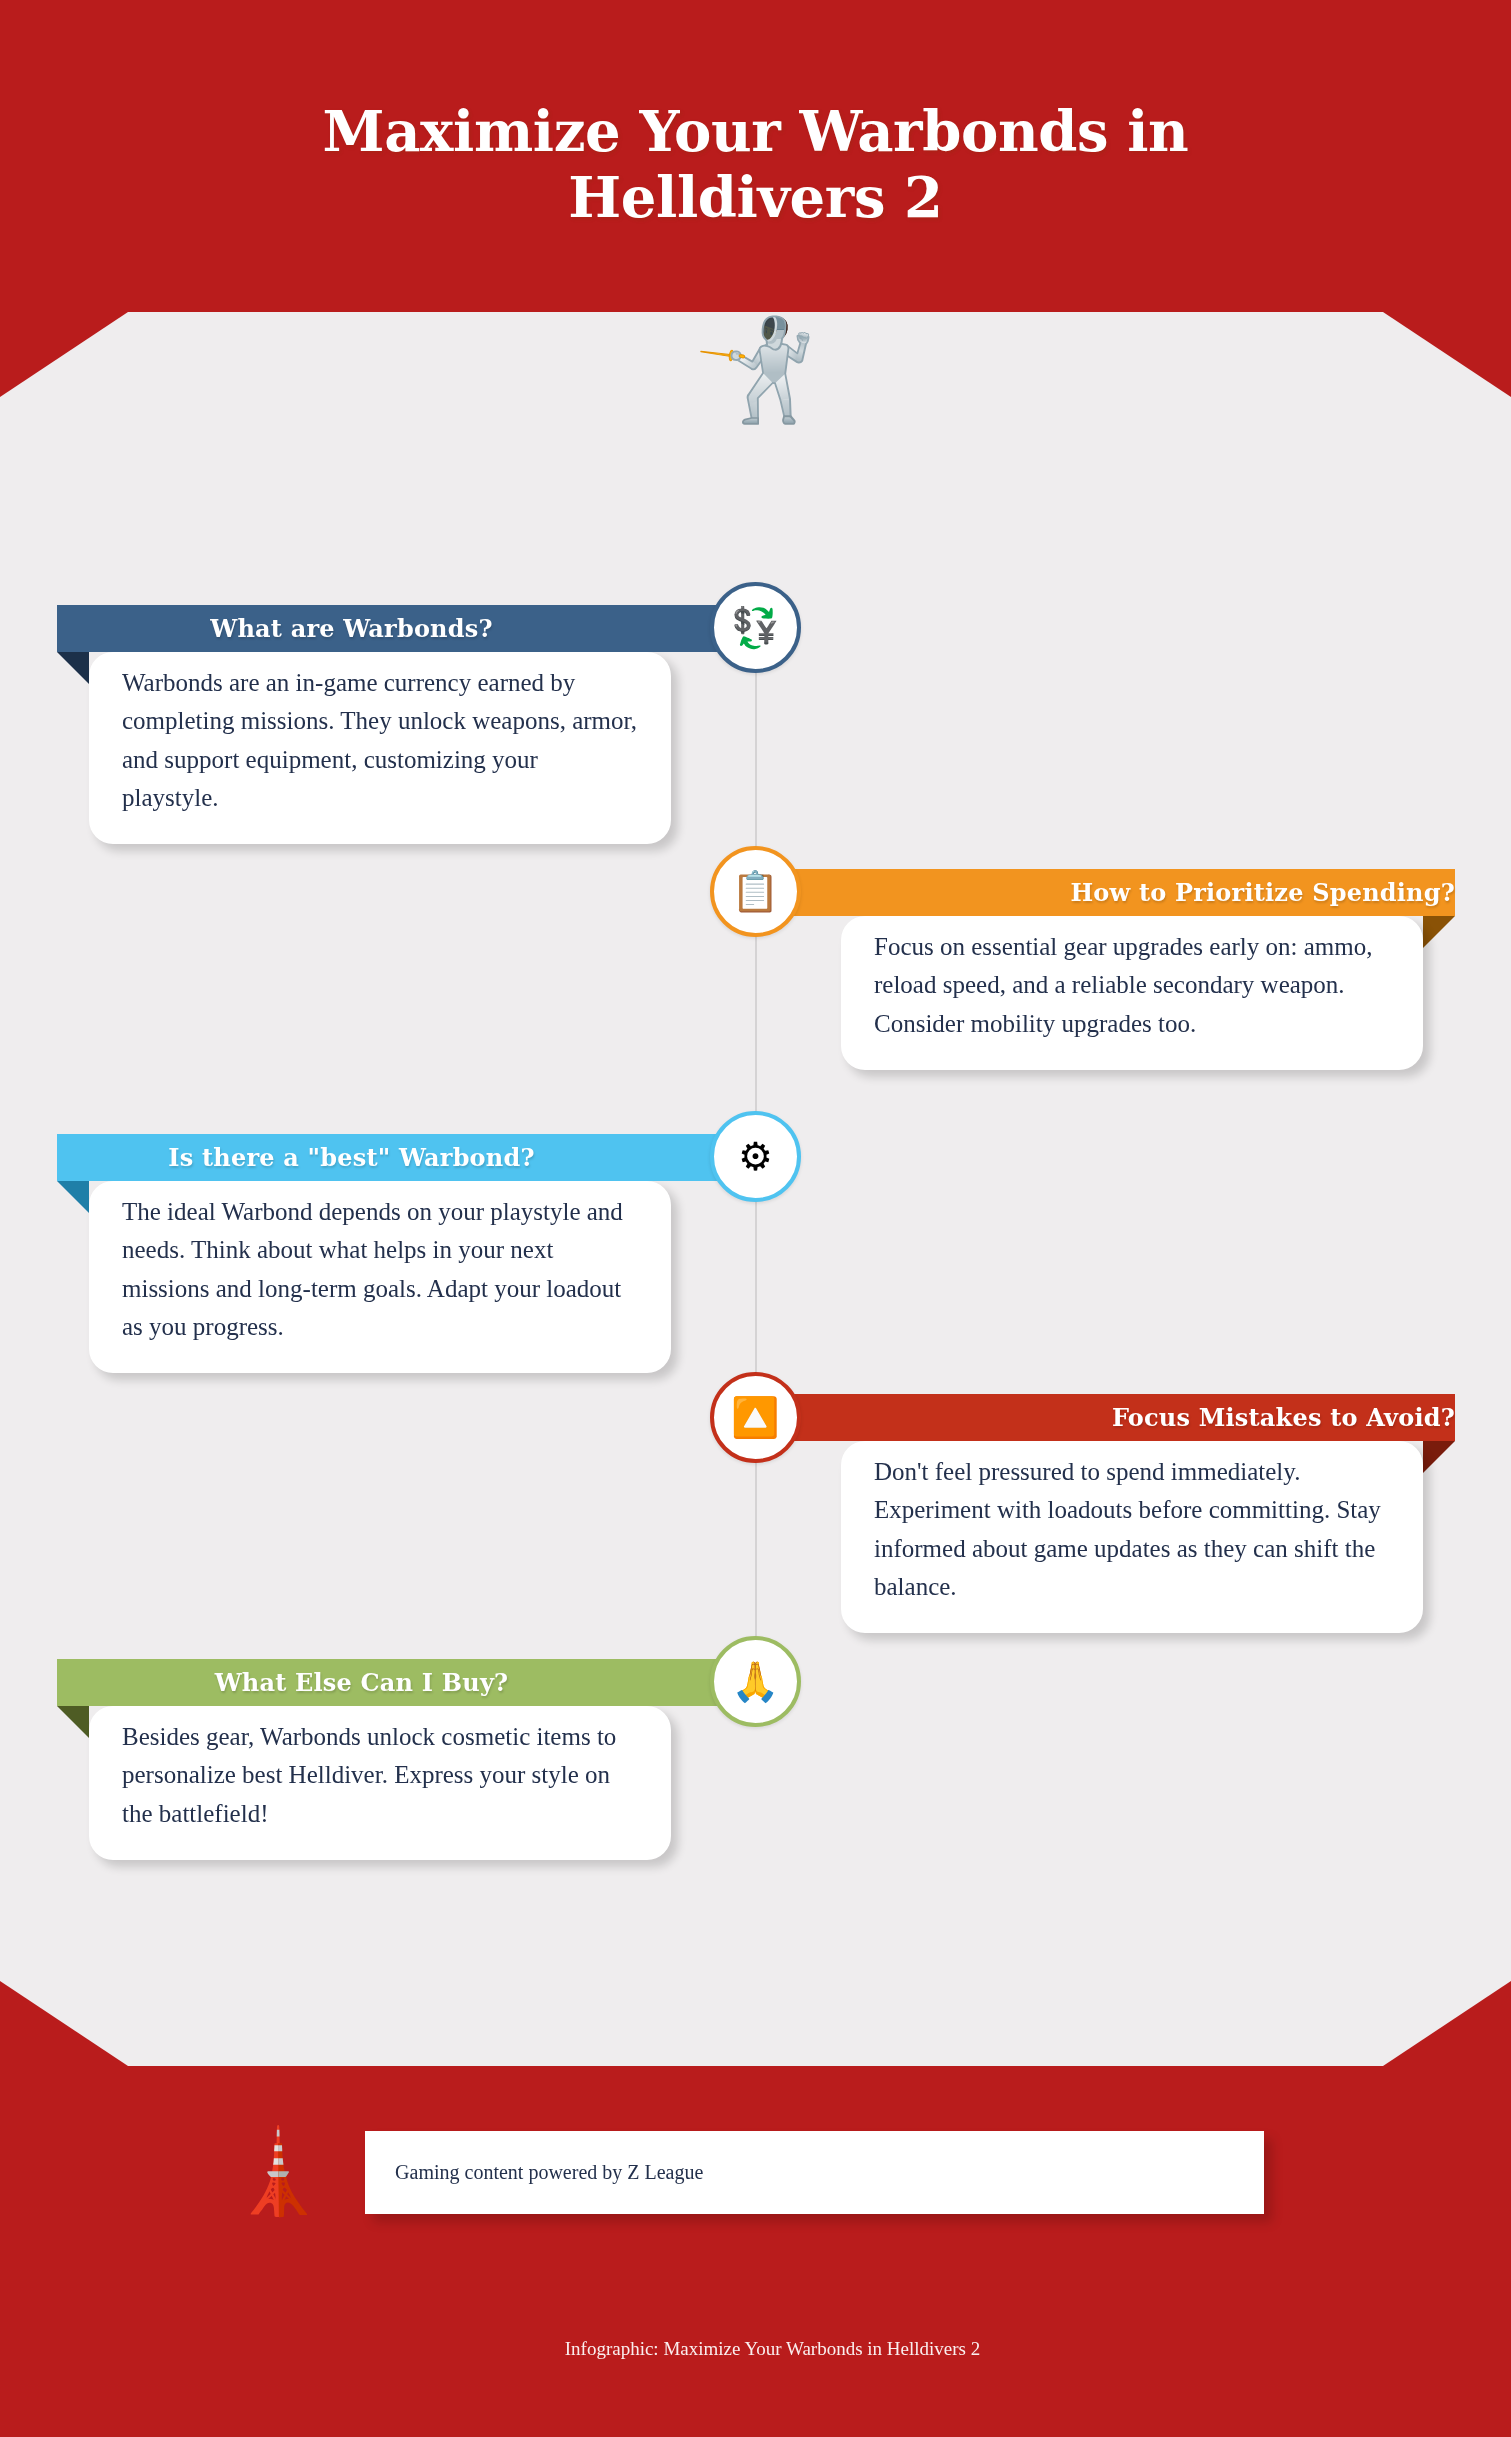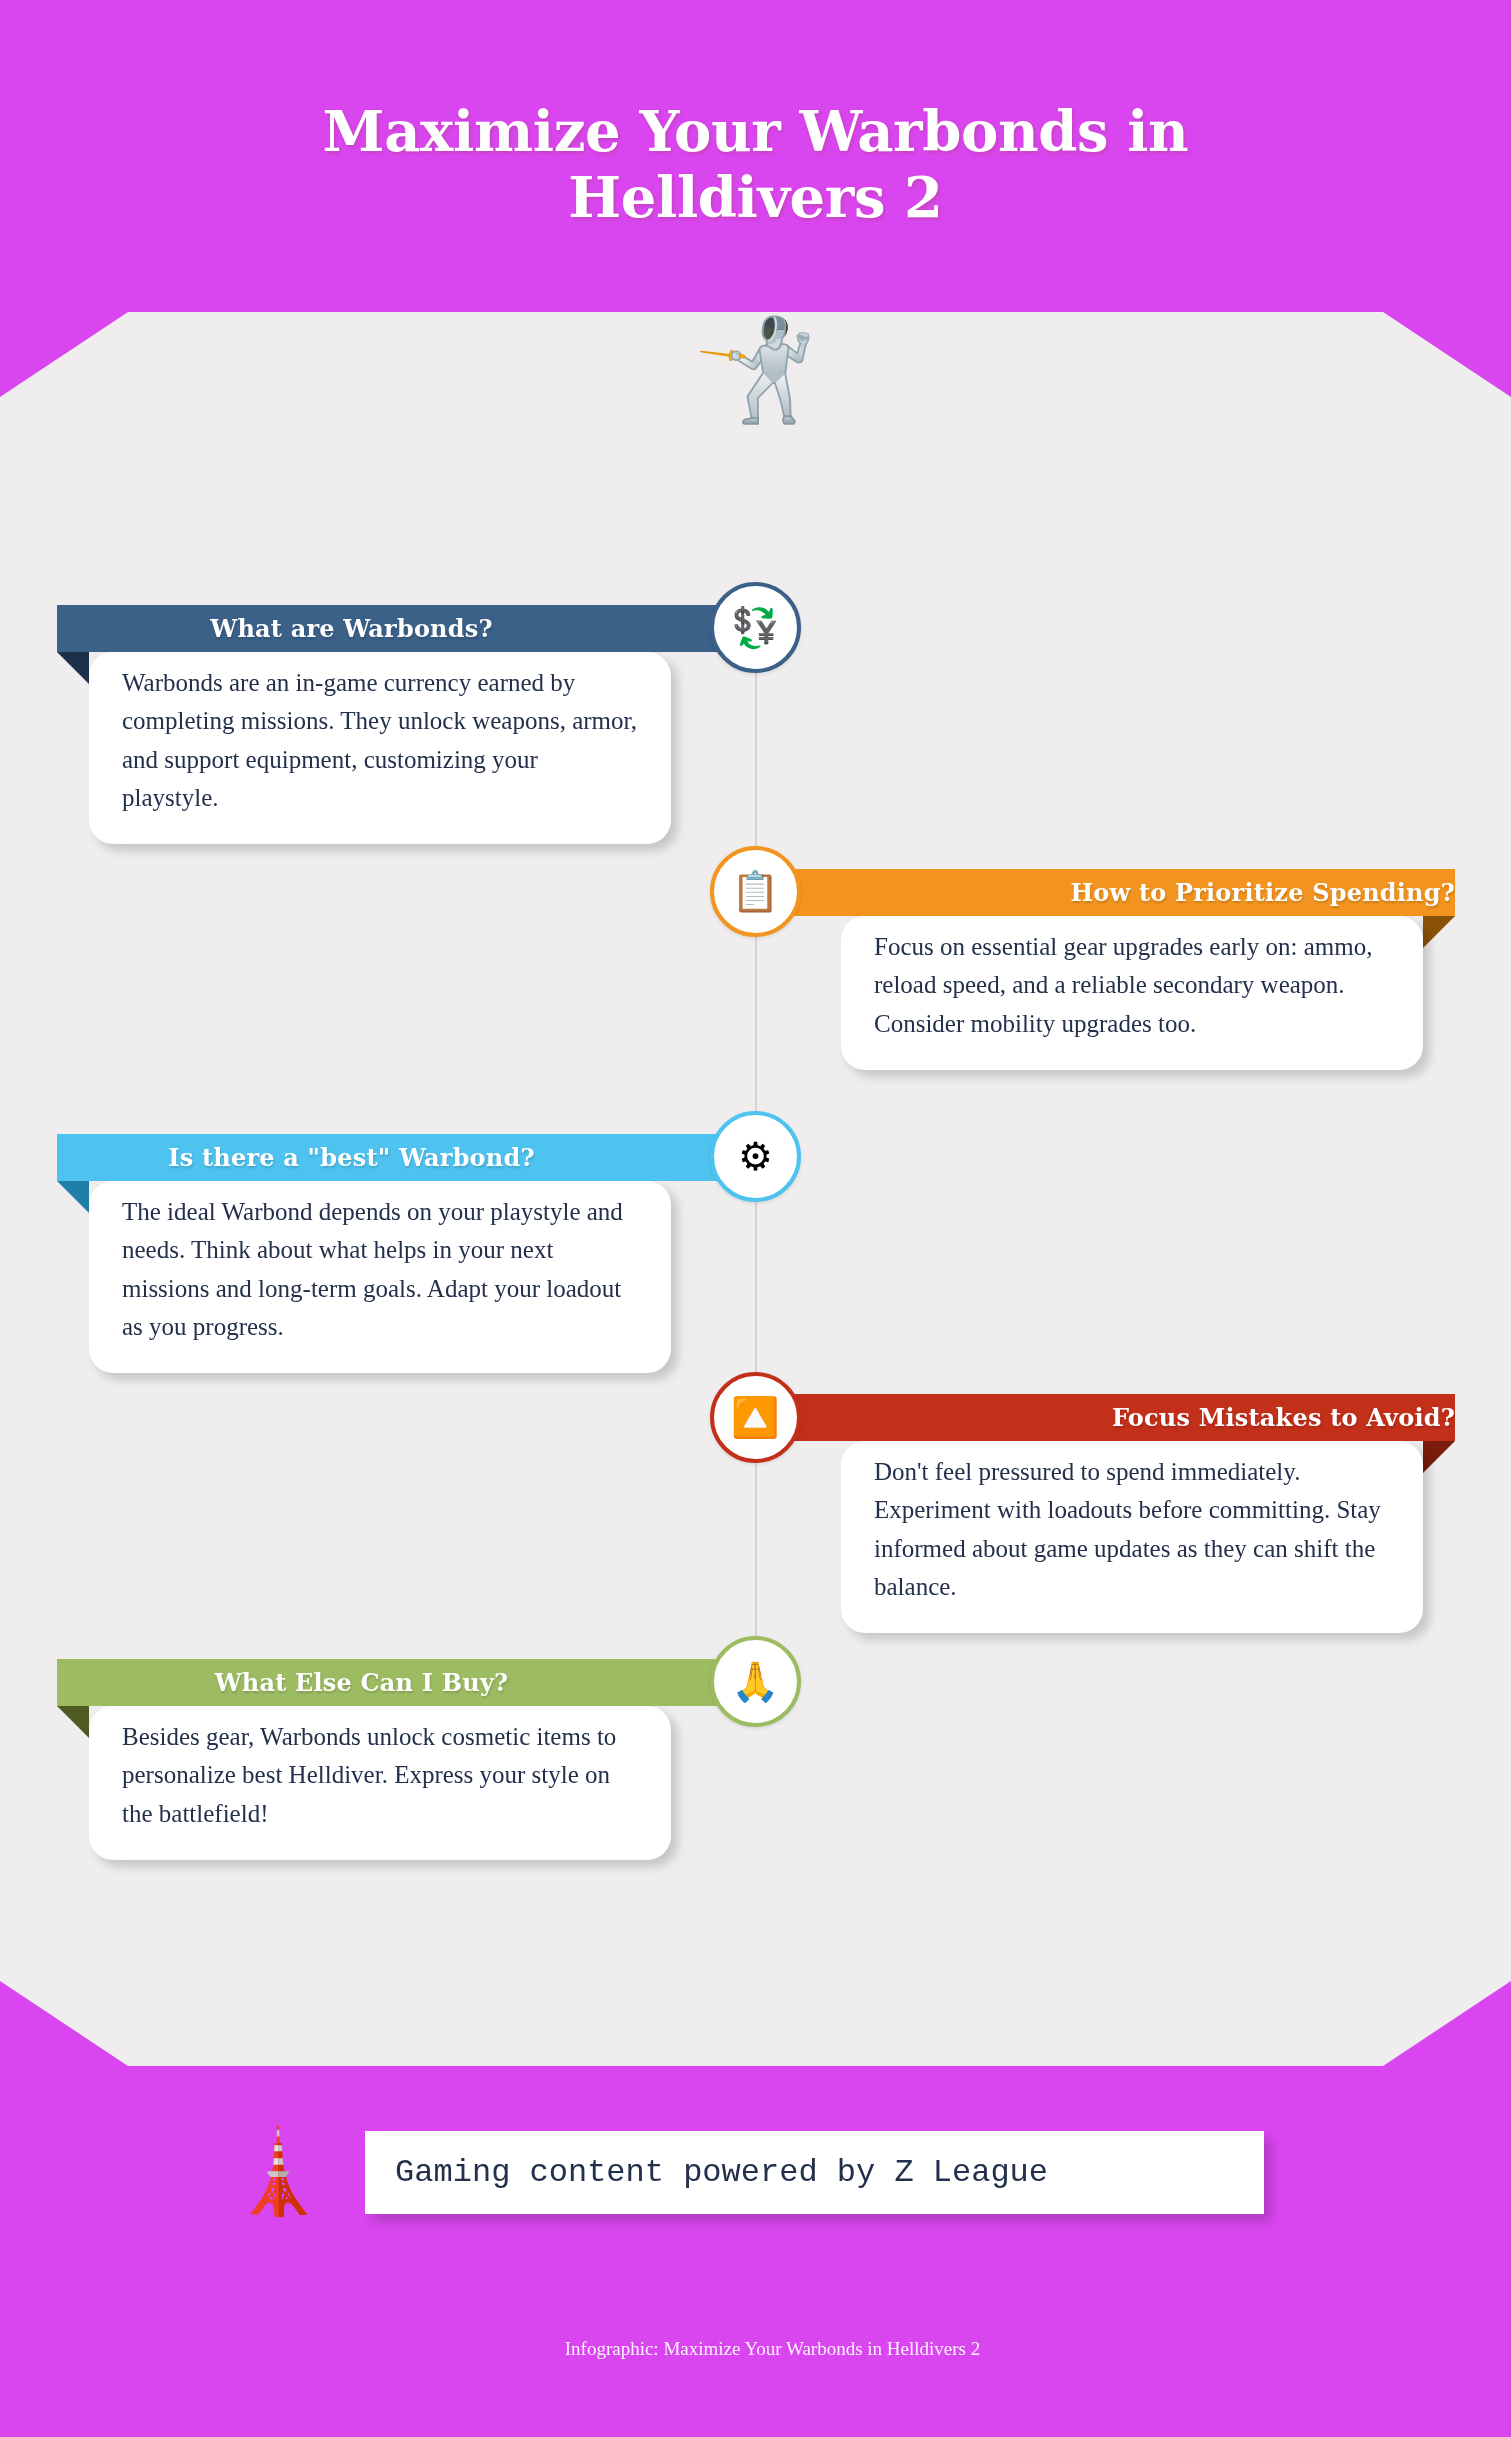--- a/index.html
+++ b/index.html
@@ -5,21 +5,21 @@
   * { margin:0; padding:0; box-sizing:border-box; }
   html, body {
     width:1511px;
     background:#F2941F;
     font-family:"Liberation Serif", serif;
   }
   .page {
     position:relative;
     width:1511px;
     height:2438px;
-    background:#d946ef;
+    background:#b91c1c;
     overflow:hidden;
   }
 
   
   .title-wrap {
     position:absolute;
     top:98px; left:0; width:1511px;
     text-align:center;
   }
   .title {
@@ -150,22 +150,22 @@
   .footer-emoji { font-size:82px; line-height:1; margin-right:36px; }
   .footer-card {
     background:#FFFFFF;
     box-shadow:7.6px 7.6px 10.6px rgba(0,0,0,.17);
     width:899px; height:83px;
     display:flex; align-items:center;
     padding-left:30px;
   }
   .footer-card span {
     color:#23304C;
-    font-family:Liberation Mono, monospace;
-    font-size:32px;
+    font-family:Liberation Serif, serif;
+    font-size:20px;
   }
 
   
   .copy {
     position:absolute;
     left:17px; top:2335px; width:1511px;
     text-align:center;
     color:#FFFFFF;
     font-family:"Liberation Serif", serif;
     opacity:.93;

